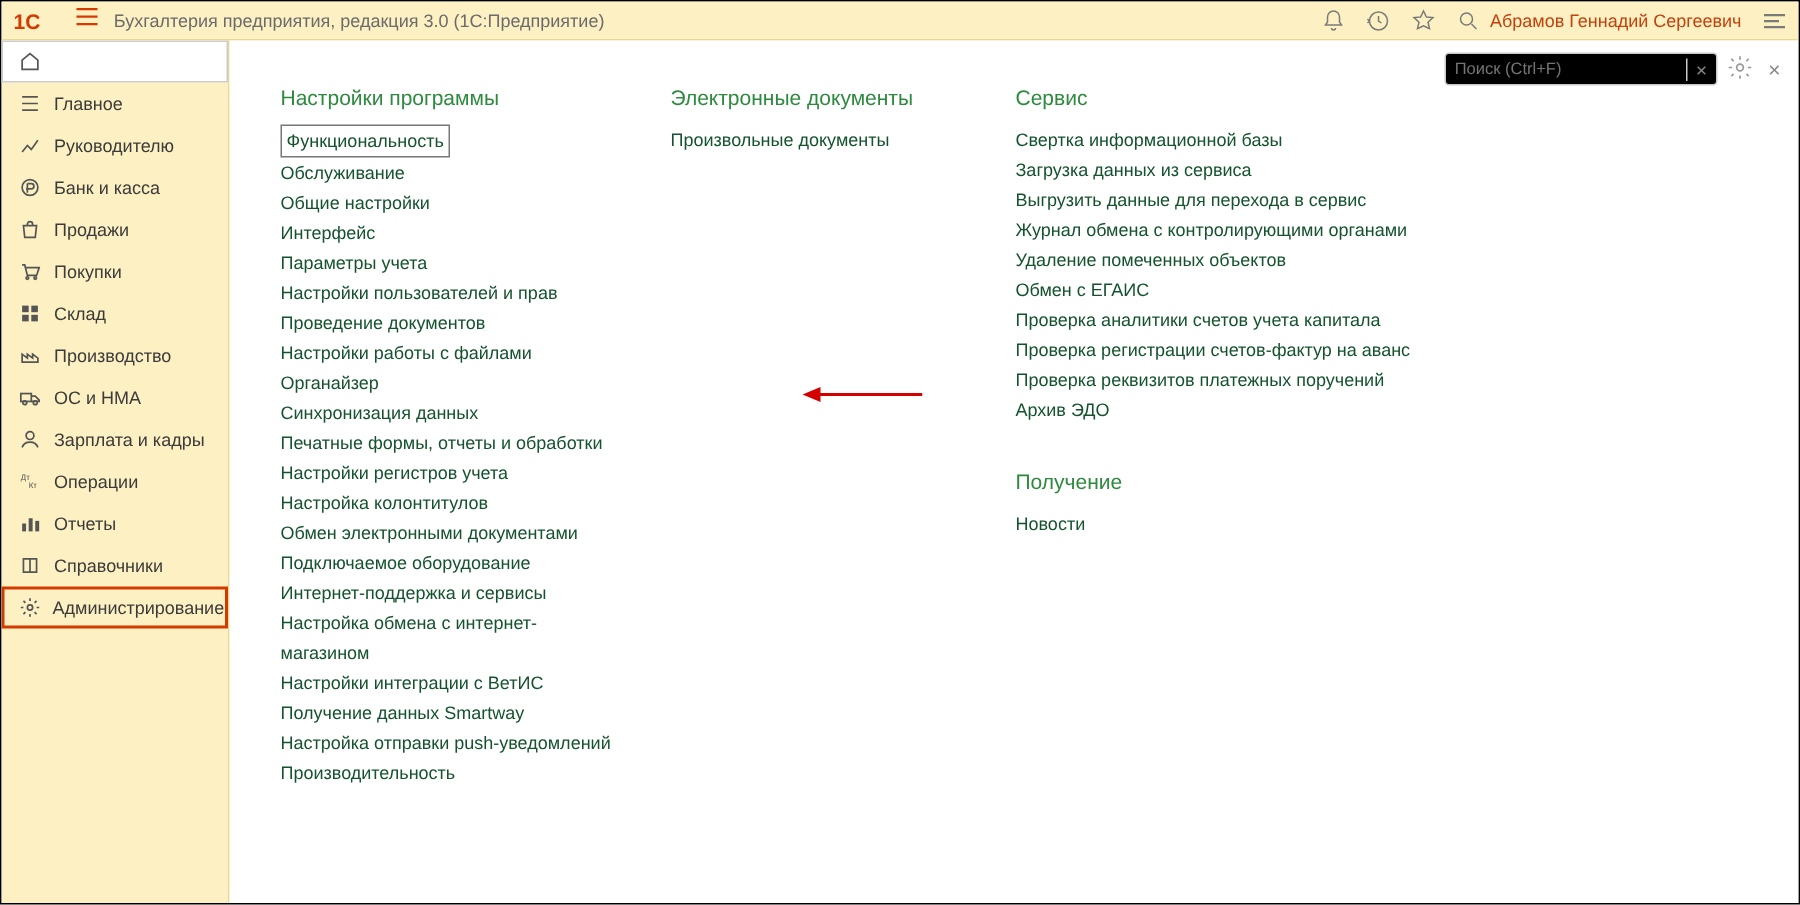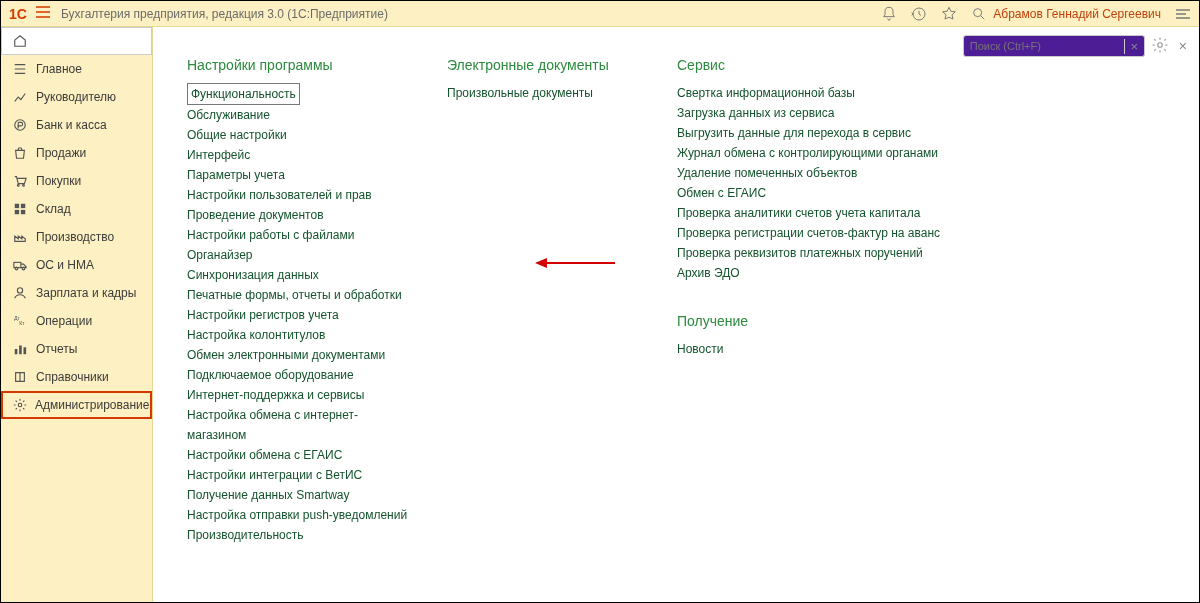--- a/index.html
+++ b/index.html
@@ -1,20 +1,20 @@
 <!DOCTYPE html>
 <html><head>
 <meta charset="utf-8">
 <style>
 * { box-sizing: border-box; margin: 0; padding: 0; }
 body { font-family: Arial, sans-serif; font-size: 12px; color: #333; background: #fff; width: 1200px; height: 603px; overflow: hidden; border: 1px solid #000; }
 
 
 .topbar { background: #fdf0c2; height: 26px; display: flex; align-items: center; padding: 0 8px; border-bottom: 1px solid #e5d890; font-size: 12px; color: #6b6b6b; }
-.topbar .logo { color: #d43a00; font-weight: bold; font-size: 14px; margin-right: 8px; }
+.topbar .logo { color: #d43a00; font-weight: bold; font-size: 14px; margin-right: 23px; }
 .topbar .ham { margin-right: 10px; color: #d43a00; font-size: 16px; cursor: pointer; }
 .topbar .title { flex: 0 0 auto; }
 .topbar .spacer { flex: 1; }
 .topbar .ticon { margin-left: 14px; color: #7a7a7a; cursor: pointer; display: inline-flex; align-items: center; }
 .topbar .user { margin-left: 6px; color: #c2410c; }
 .topbar svg { width: 16px; height: 16px; }
 
 .layout { display: flex; height: calc(100% - 26px); }
 
 
@@ -28,21 +28,21 @@
 
 .main { flex: 1; position: relative; background: #fff; padding: 30px 16px 10px 34px; overflow: auto; }
 .columns { display: flex; gap: 30px; }
 .col { min-width: 200px; }
 .col h3 { color: #2d8a3e; font-weight: normal; font-size: 14px; margin-bottom: 10px; }
 .link { color: #14532d; font-size: 12px; line-height: 20px; cursor: pointer; }
 .link.boxed { border: 1px solid #777; padding: 0 3px; display: inline-block; }
 .col .block { margin-bottom: 30px; }
 
 .toolbar { position: absolute; top: 8px; right: 12px; display: flex; align-items: center; gap: 6px; }
-.searchbox { display: flex; align-items: center; border: 1px solid #c9c9c9; border-radius: 3px; height: 22px; background: #4c1d95; }
+.searchbox { display: flex; align-items: center; border: 1px solid #c9c9c9; border-radius: 3px; height: 22px; background: #000000; }
 .searchbox input { border: none; outline: none; font-size: 11px; padding: 0 6px; width: 160px; color: #999; background: transparent; }
 .searchbox .clear { border-left: 1px solid #c9c9c9; width: 20px; text-align: center; color: #888; cursor: pointer; font-size: 13px; }
 .gear { color: #999; cursor: pointer; }
 .gear svg { width: 18px; height: 18px; }
 .close-x { color: #888; cursor: pointer; font-size: 14px; margin-left: 4px; }
 
 .arrow { position: absolute; left: 382px; top: 230px; width: 80px; height: 12px; pointer-events: none; }
 .arrow svg { width: 80px; height: 12px; }
 </style>
 </head>
@@ -252,21 +252,20 @@
               <div><span class="link">Настройки работы с файлами</span></div>
               <div><span class="link">Органайзер</span></div>
               <div><span class="link">Синхронизация данных</span></div>
               <div><span class="link">Печатные формы, отчеты и обработки</span></div>
               <div><span class="link">Настройки регистров учета</span></div>
               <div><span class="link">Настройка колонтитулов</span></div>
               <div><span class="link">Обмен электронными документами</span></div>
               <div><span class="link">Подключаемое оборудование</span></div>
               <div><span class="link">Интернет-поддержка и сервисы</span></div>
               <div><span class="link">Настройка обмена с интернет-магазином</span></div>
-              <div><span class="link">Настройки обмена с ЕГАИС</span></div>
               <div><span class="link">Настройки интеграции с ВетИС</span></div>
               <div><span class="link">Получение данных Smartway</span></div>
               <div><span class="link">Настройка отправки push-уведомлений</span></div>
               <div><span class="link">Производительность</span></div>
             </div>
         </div>
       </div>
       <div class="col" style="width:170px">
         <div class="block">
           <h3>Электронные документы</h3>

